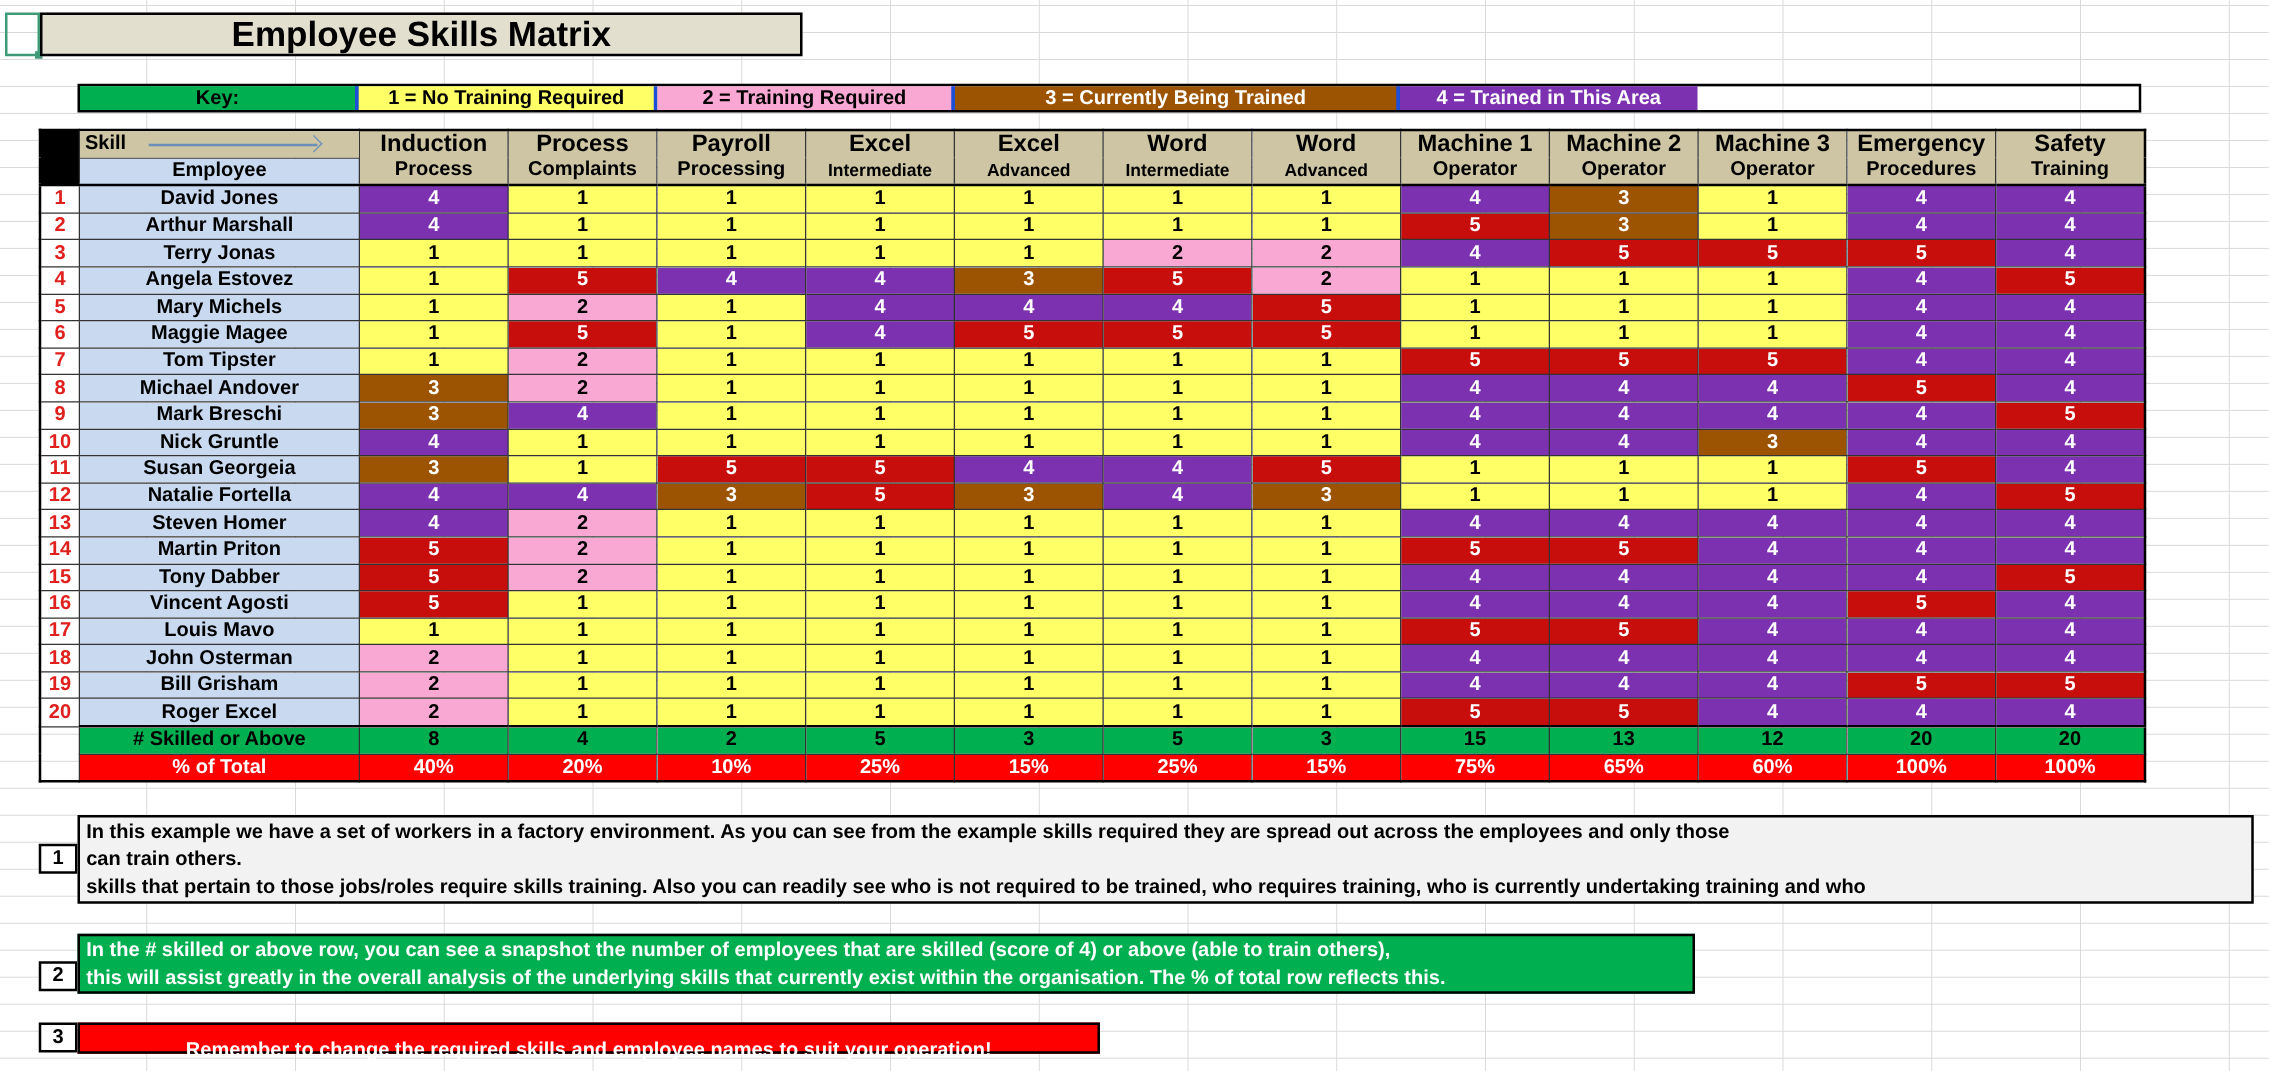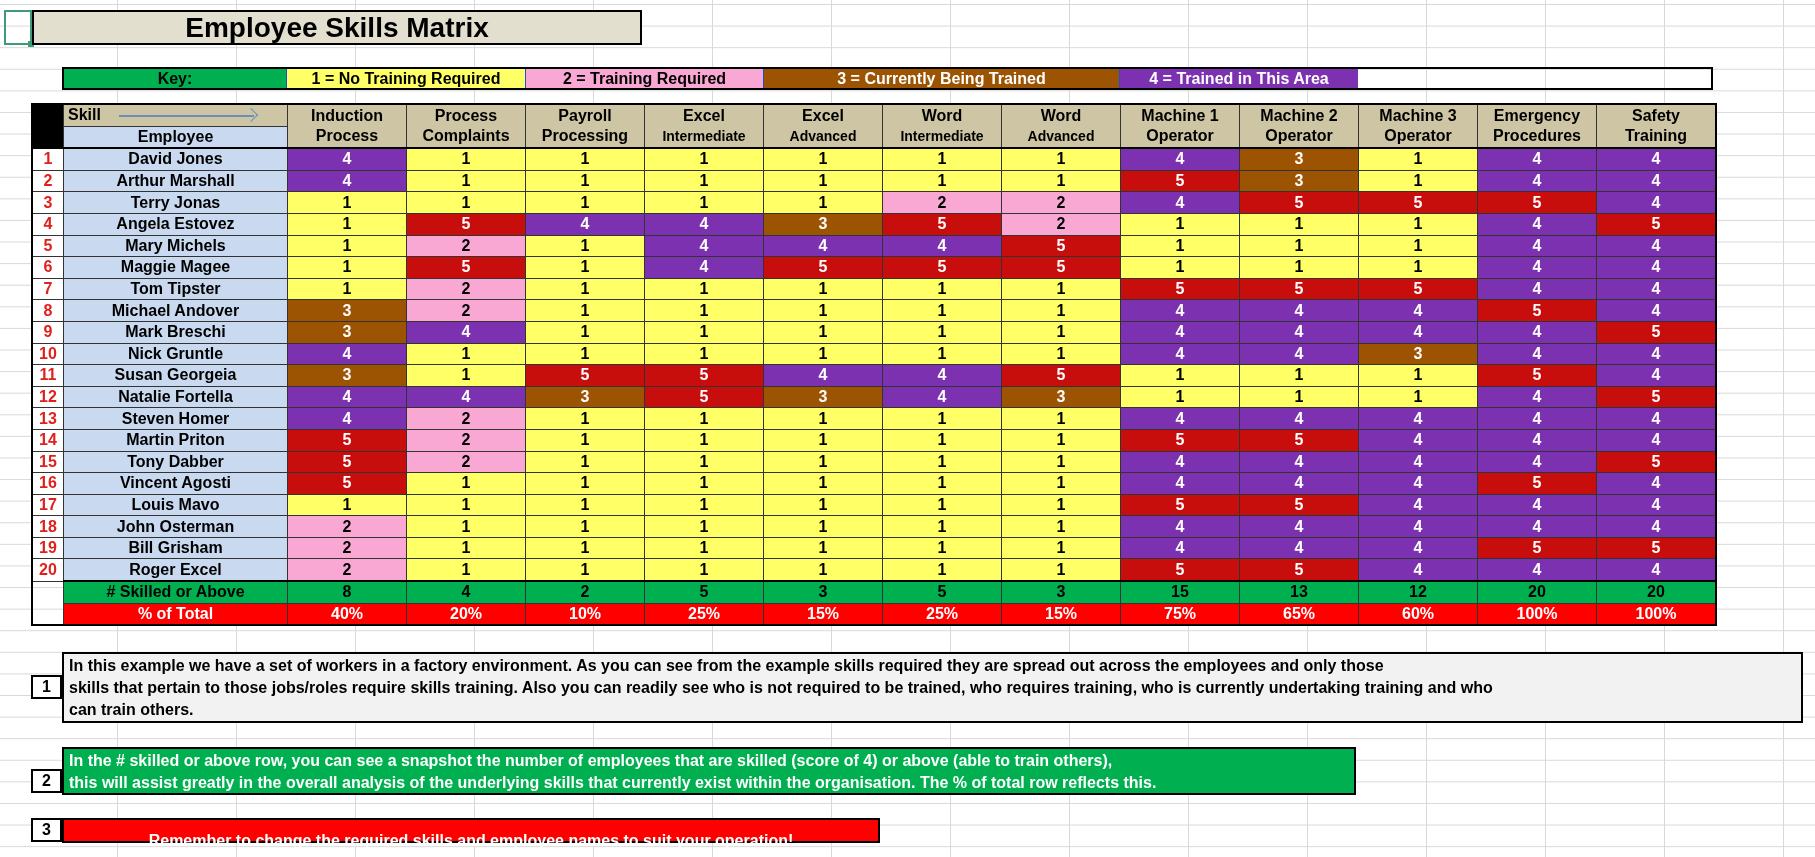--- a/index.html
+++ b/index.html
@@ -9,29 +9,29 @@
       linear-gradient(to right,#d9d9d9 1px,transparent 1px),
       linear-gradient(to bottom,#d9d9d9 1px,transparent 1px);
     background-size:119px 100%,100% 21.6px;
     background-position:-2px 0,0 4px;}
   .abs{position:absolute;box-sizing:border-box;}
   .sel{left:4px;top:10px;width:28px;height:35px;border:2px solid #3f9a78;}
   .sel:after{content:"";position:absolute;right:-4px;bottom:-4px;width:6px;height:6px;background:#3f9a78;}
   .title{left:32px;top:10px;width:610px;height:35px;background:#e3dfcf;border:2px solid #000;
     display:flex;align-items:center;justify-content:center;font-weight:bold;font-size:28px;}
   .key{top:67px;height:23px;display:flex;border:2px solid #000;left:62px;width:1651px;}
-  .key div{display:flex;align-items:center;justify-content:center;font-weight:bold;font-size:16px;border-right:1px solid #1d4ed8;box-sizing:border-box;}
+  .key div{display:flex;align-items:center;justify-content:center;font-weight:bold;font-size:16px;border-right:3px solid #1d4ed8;box-sizing:border-box;}
   .key div:last-child{border-right:none;}
   table{border-collapse:collapse;position:absolute;left:31px;top:103px;table-layout:fixed;}
   td{padding:0;text-align:center;font-weight:bold;font-size:16px;border:1px solid #333;height:20.6px;line-height:20px;overflow:hidden;white-space:nowrap;}
   .num{width:30px;color:#e0201d;background:#fff;font-size:16px;}
   .name{width:223px;background:#c9daf0;}
   .sk{width:118px;}
   .hdr{background:#cdc5a3;line-height:20px;vertical-align:middle;}
-  .hdr .l1{display:block;font-size:16px;}
+  .hdr .l1{display:block;font-size:19px;}
   .hdr .l2{display:block;font-size:16px;}
   .hdr .small{font-size:14px;}
   .blackcell{background:#000;}
   .skillcell{background:#cdc5a3;text-align:left;padding-left:4px;position:relative;}
   .arrow{position:absolute;left:55px;top:10px;width:135px;height:1.5px;background:#6a8fb8;}
   .arrow:after{content:"";position:absolute;right:-2px;top:-5px;width:9px;height:9px;border-top:1.5px solid #6a8fb8;border-right:1.5px solid #6a8fb8;transform:rotate(45deg);}
   .v1{background:#ffff66;color:#000;}
   .v2{background:#f9a8d4;color:#000;}
   .v3{background:#9c5403;color:#fff;}
   .v4{background:#7b31b0;color:#fff;}
@@ -480,22 +480,22 @@
         <td class="red">60%</td>
         <td class="red">100%</td>
         <td class="red">100%</td>
       </tr>
     </tbody>
 </table>
 
 <div id="notes-layer">
     <div class="notebox" style="left: 62px; top: 652px; width: 1741px; height: 71px; background: rgb(242, 242, 242); color: rgb(0, 0, 0); text-align: left; line-height: 22px; padding-top: 1px;">
       <div style="white-space: nowrap;">In this example we have a set of workers in a factory environment. As you can see from the example skills required they are spread out across the employees and only those</div>
+      <div style="white-space: nowrap;">can train others.</div>
       <div style="white-space: nowrap;">skills that pertain to those jobs/roles require skills training. Also you can readily see who is not required to be trained, who requires training, who is currently undertaking training and who</div>
-      <div style="white-space: nowrap;">can train others.</div>
     </div>
     <div class="notenum" style="top: 675px;">1</div>
     <div class="notebox" style="left: 62px; top: 747px; width: 1294px; height: 48px; background: rgb(0, 176, 80); color: rgb(255, 255, 255); text-align: left; line-height: 22px; padding-top: 1px;">
       <div style="white-space: nowrap;">In the # skilled or above row,  you can see a snapshot the number of employees that are skilled (score of 4) or above (able to train others),</div>
       <div style="white-space: nowrap;">this will assist greatly in the overall analysis of the underlying skills that currently exist within the organisation. The % of total row reflects this.</div>
     </div>
     <div class="notenum" style="top: 769px;">2</div>
     <div class="notebox" style="left: 62px; top: 818px; width: 818px; height: 25px; background: rgb(255, 0, 0); color: rgb(255, 255, 255); text-align: center; line-height: 20px; padding-top: 11px;">
       <div style="white-space: nowrap;">Remember to change the required skills and employee names to suit your operation!</div>
     </div>

